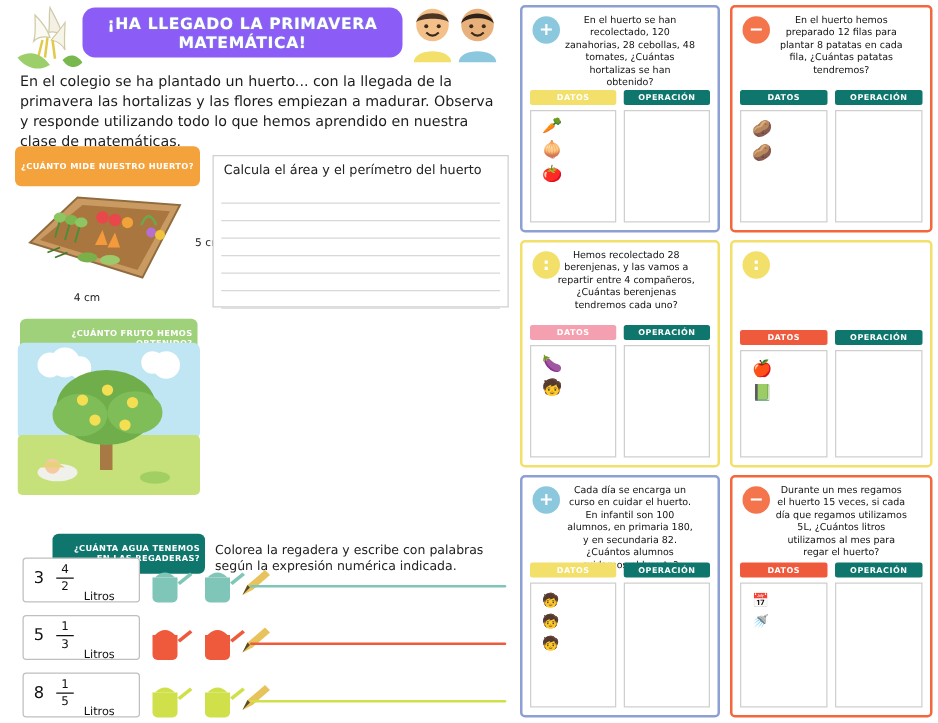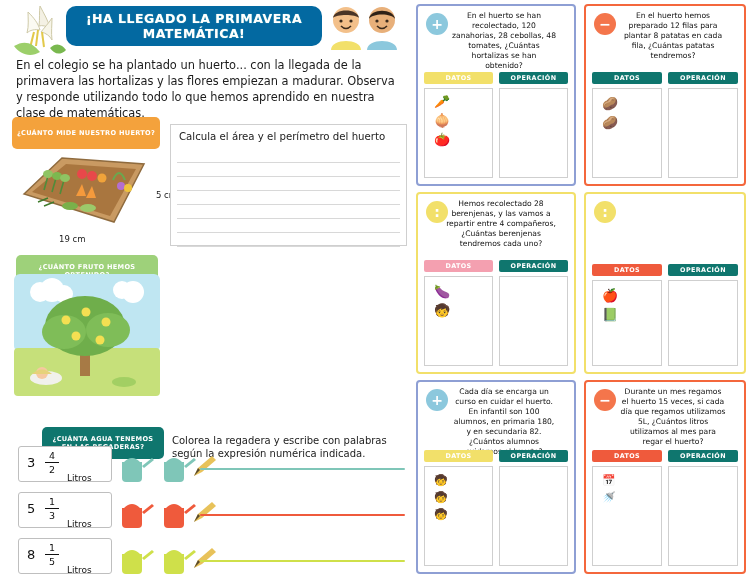--- a/index.html
+++ b/index.html
@@ -10,21 +10,21 @@
     overflow:hidden;
     position:relative;
   }
   .page{position:absolute;left:0;top:0;width:750px;height:578px;}
 
   
   .left{position:absolute;left:4px;top:2px;width:405px;height:574px;}
 
   .title-bar{
     position:absolute;left:62px;top:4px;width:256px;height:40px;
-    background:#0369a1;border-radius:10px;
+    background:#8b5cf6;border-radius:10px;
     display:flex;align-items:center;justify-content:center;flex-direction:column;
     text-align:center;
   }
   .title-bar .t1,.title-bar .t2{
     font-family:"DejaVu Sans", sans-serif;
     font-weight:bold;font-size:12.5px;color:#ffffff;letter-spacing:.5px;
     text-shadow:0 0 1px #86c9c6;
     line-height:15px;
   }
 
@@ -36,21 +36,21 @@
 
   .intro{
     position:absolute;left:12px;top:55px;width:388px;
     font-size:11.4px;color:#1c1c1c;line-height:16px;
   }
 
   .tag{
     position:absolute;
     border-radius:5px;
     display:flex;align-items:center;justify-content:center;
-    text-align:center;
+    text-align:right;
     font-size:6.6px;font-weight:bold;color:#ffffff;
     letter-spacing:.3px;line-height:8px;padding:16px 4px;
     box-sizing:border-box;
   }
   .tag.orange{background:#f4a23c;}
   .tag.green{background:#9ed17a;}
   .tag.yellow{background:#0f766e;color:#ffffff;margin-left:24px;}
 
   .tag1{left:8px;top:115px;width:148px;height:16px;}
   .tag2{left:12px;top:253px;width:142px;height:16px;}
@@ -208,21 +208,21 @@
       <circle cx="103" cy="46" r="4" fill="#b46fd0"></circle>
       <circle cx="110" cy="48" r="4" fill="#efc43c"></circle>
       <g stroke="#3f7a2c" stroke-width="1.4">
         <path d="M20 62 L30 58"></path>
           <path d="M26 66 L36 62"></path>
       </g>
       <ellipse cx="52" cy="66" rx="8" ry="4" fill="#7ab04a"></ellipse>
       <ellipse cx="70" cy="68" rx="8" ry="4" fill="#9cc96a"></ellipse>
     </svg>
     <div class="meas-5">5 cm</div>
-    <div class="meas-10">19 cm</div>
+    <div class="meas-10">4 cm</div>
 
     <div class="lined-box box1">
       <div class="hdr">Calcula el área y el perímetro del huerto</div>
       <div class="lines">
         <div></div>
           <div></div>
           <div></div>
           <div></div>
           <div></div>
           <div></div>

